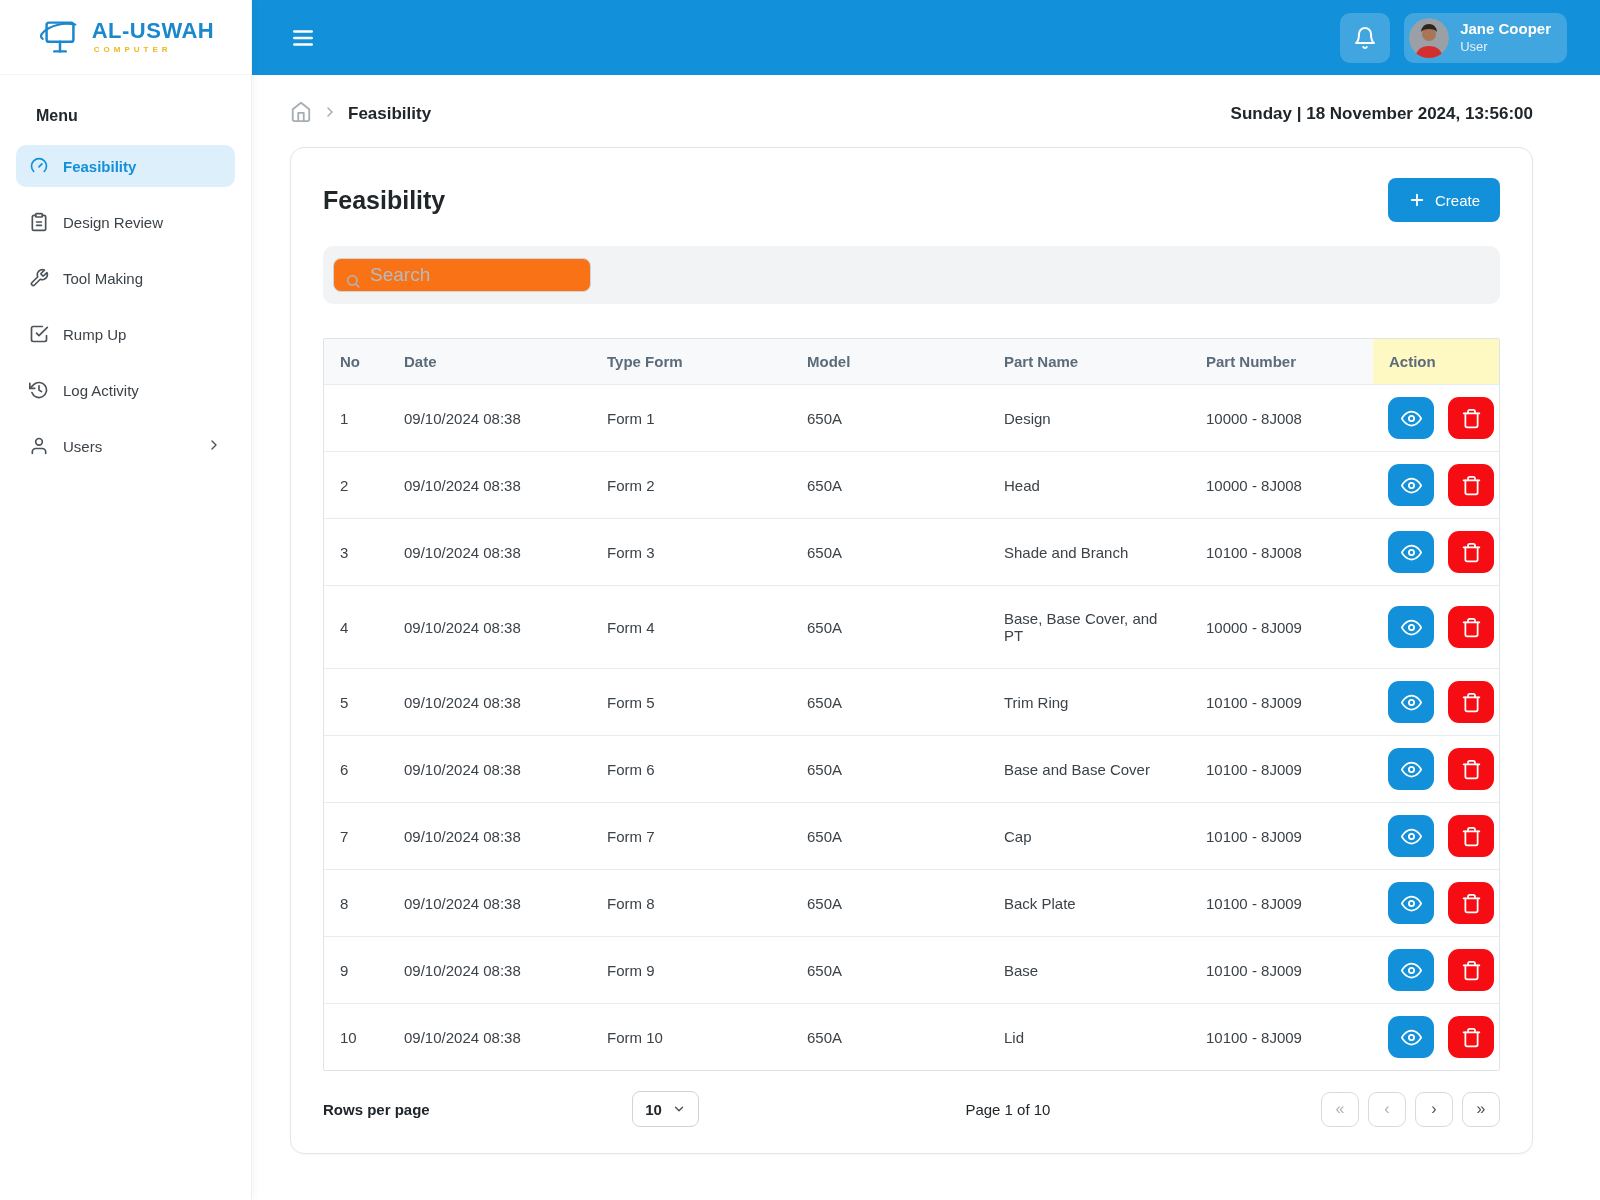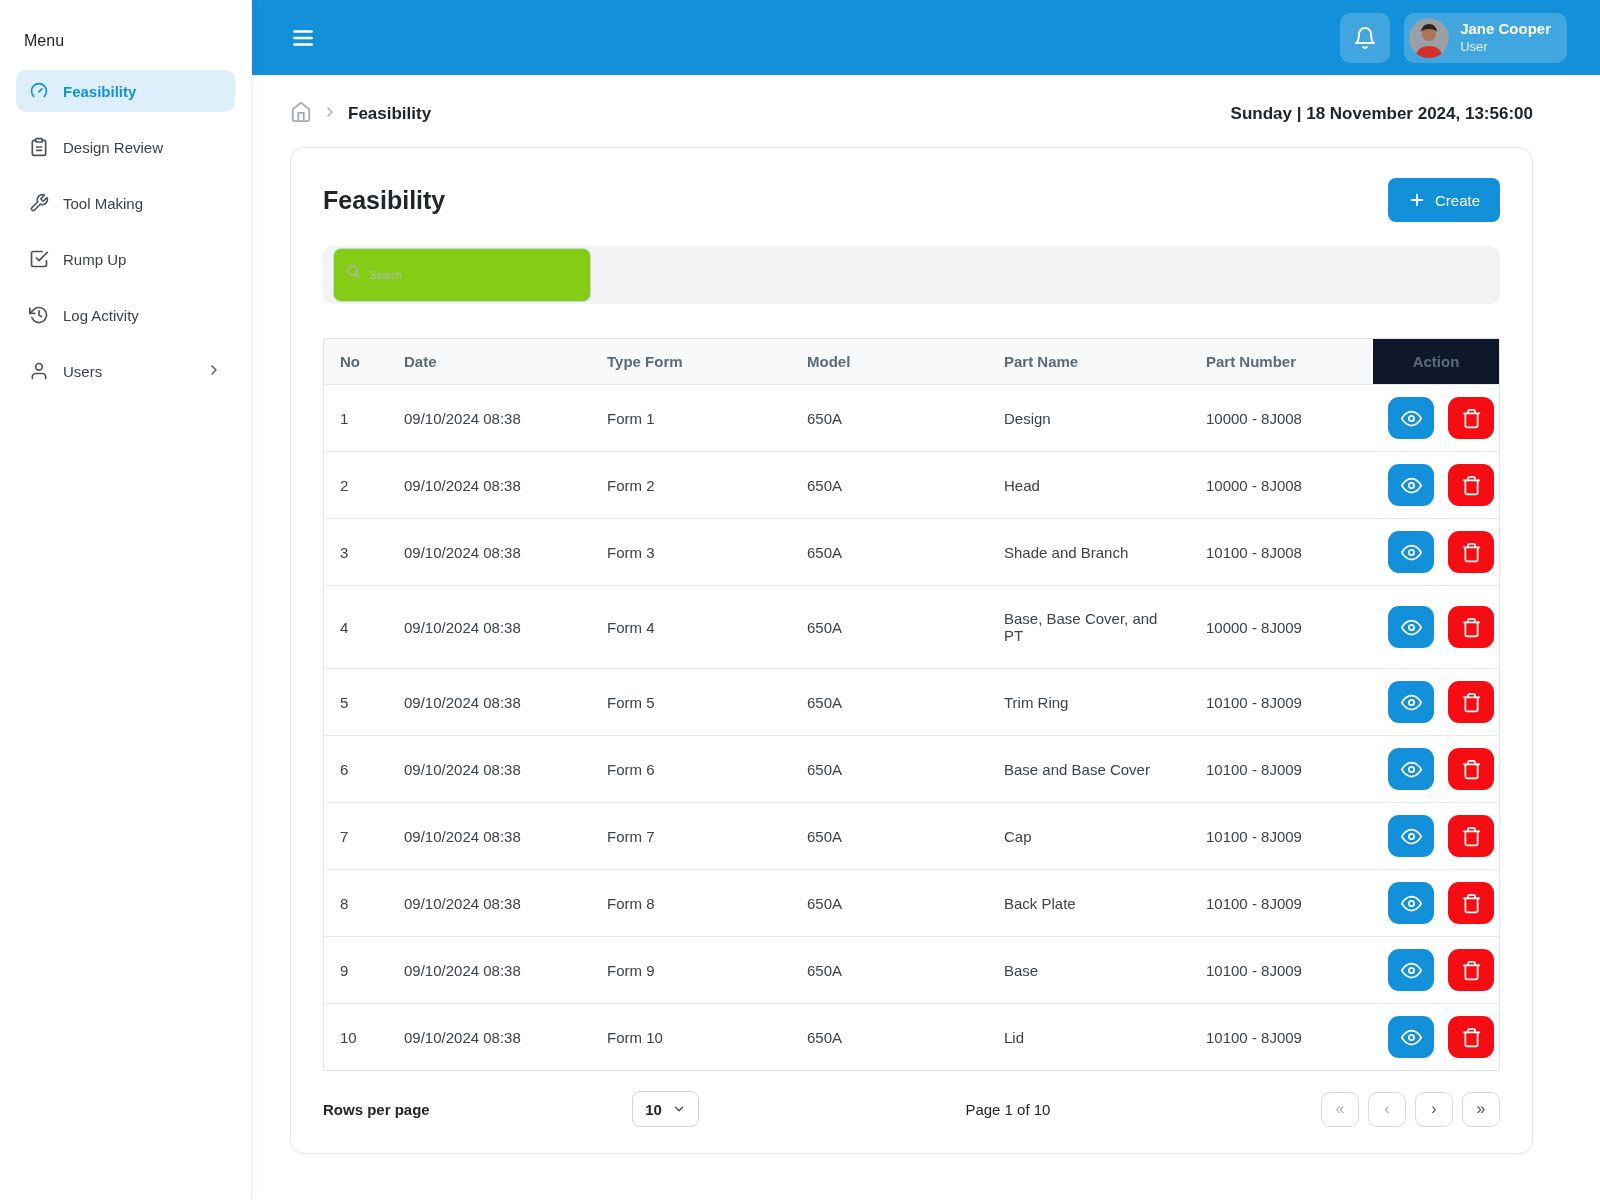--- a/index.html
+++ b/index.html
@@ -6,21 +6,21 @@
   html,body { width:1600px; height:1200px; font-family:"Liberation Sans", sans-serif; background:#fff; overflow:hidden; }
 
   .app { display:grid; grid-template-columns:252px 1fr; grid-template-rows:75px 1fr; width:1600px; height:1200px; }
 
   
   .sidebar { grid-row:1/3; background:#fff; border-right:1px solid #edf0f2; box-shadow:2px 0 8px rgba(0,0,0,.04); z-index:2; }
   .logo-box { height:75px; display:flex; align-items:center; justify-content:center; gap:9px; border-bottom:1px solid #f2f4f6; }
   .brand-text { display:flex; flex-direction:column; line-height:1; }
   .brand-name { color:var(--brand-blue); font-size:22px; font-weight:800; letter-spacing:.5px; }
   .brand-sub { color:var(--brand-yellow); font-size:8px; font-weight:700; letter-spacing:4px; margin-top:4px; margin-left:2px; }
-  .menu-label { margin:32px 24px 20px; font-size:16px; font-weight:400; color:#21262b; }
+  .menu-label { margin:32px 36px 20px; font-size:16px; font-weight:700; color:#21262b; }
   .side-item { display:flex; align-items:center; gap:14px; height:42px; margin:0 16px 14px; padding:0 13px; border-radius:10px; font-size:15px; color:#3b4248; cursor:pointer; }
   .side-item svg { width:20px; height:20px; color:#4b5359; flex:none; }
   .side-item .chev { margin-left:auto; }
   .side-item .chev svg { width:16px; height:16px; }
   .side-item.active { background:#ddeffa; color:var(--primary); font-weight:600; }
   .side-item.active svg { color:var(--primary); }
 
   
   .topbar { background:var(--primary); display:flex; align-items:center; padding:0 36px 0 38px; }
   .hamburger { background:none; border:none; cursor:pointer; color:#fff; display:flex; }
@@ -44,27 +44,27 @@
 
   .card { margin-top:20px; background:#fff; border:1px solid #e2e6ea; border-radius:14px; padding:30px 32px 26px; box-shadow:0 1px 3px rgba(0,0,0,.03); }
   .card-head { display:flex; align-items:center; justify-content:space-between; margin-bottom:24px; }
   .page-title { font-size:25px; font-weight:800; color:#21262b; }
   .create-btn { display:flex; align-items:center; gap:9px; background:var(--primary); color:#fff; border:none; border-radius:8px; height:44px; padding:0 20px; font-size:15px; font-family:inherit; cursor:pointer; }
   .create-btn svg { width:18px; height:18px; }
 
   .filter-bar { background:#f1f3f4; border-radius:10px; padding:6px 10px; height:58px; display:flex; align-items:center; }
   .search-wrap { position:relative; }
   .search-wrap svg { position:absolute; left:12px; top:15px; width:16px; height:16px; color:#adb5bd; }
-  .search-input { width:258px; height:54px; border:1px solid #ced4da; border-radius:8px; padding:0 12px 0 36px; font-size:10px; font-family:inherit; color:#343a40; background:#84cc16; outline:none; }
+  .search-input { width:258px; height:34px; border:1px solid #ced4da; border-radius:8px; padding:0 12px 0 36px; font-size:19px; font-family:inherit; color:#343a40; background:#f97316; outline:none; }
   .search-input::placeholder { color:#b4bbc2; }
 
   .table-wrap { margin-top:34px; border:1px solid #e0e4e8; border-radius:2px; }
   table { width:100%; border-collapse:collapse; font-size:15px; table-layout:fixed; }
   th { background:#f8f9fa; text-align:left; padding:14px 16px; color:#5c6b7a; font-weight:600; }
-  th.action-col { background:#0f172a; text-align:center; }
+  th.action-col { background:#fef9c3; }
   td { padding:24px 16px; color:#3b4248; border-top:1px solid #e9ecef; }
   td.action-cell { text-align:center; padding:12px 10px; white-space:nowrap; }
   col.c-no{width:64px} col.c-date{width:203px} col.c-type{width:200px} col.c-model{width:197px} col.c-part{width:202px} col.c-num{width:183px} col.c-act{width:126px}
   .icon-btn { display:inline-flex; align-items:center; justify-content:center; width:46px; height:42px; border:none; border-radius:11px; cursor:pointer; color:#fff; margin:0 5px; vertical-align:middle; }
   .icon-btn svg { width:21px; height:21px; }
   .view-btn { background:var(--primary); }
   .delete-btn { background:var(--danger); }
 
   .pagination { display:flex; align-items:center; justify-content:space-between; margin-top:20px; font-size:15px; color:#21262b; }
   .rpp-label { font-weight:600; }
@@ -74,20 +74,32 @@
   .pager { display:flex; gap:9px; margin-left:82px; }
   .page-btn { width:38px; height:35px; border:1px solid #d6dbe0; border-radius:9px; background:#fff; color:#495057; font-size:16px; font-family:inherit; cursor:pointer; line-height:1; }
   .page-btn.dim { color:#aab2ba; }
 </style>
 </head>
 <body>
 
 <div class="app">
 
   <aside class="sidebar">
+    <div class="logo-box">
+      <svg width="46" height="42" viewBox="0 0 48 42" fill="none" stroke="#1b87cd" stroke-width="2.6" stroke-linecap="round" stroke-linejoin="round">
+        <rect x="10" y="6" width="28" height="20" rx="2.5"></rect>
+        <line x1="18" y1="36" x2="30" y2="36"></line>
+        <line x1="24" y1="26" x2="24" y2="36"></line>
+        <path d="M6 23 C-2 18, 18 4, 40 8" stroke-width="2.2"></path>
+      </svg>
+      <div class="brand-text">
+        <span class="brand-name">AL-USWAH</span>
+        <span class="brand-sub">COMPUTER</span>
+      </div>
+    </div>
     <div class="menu-label">Menu</div>
     <nav id="sidebar-nav">
         <div class="side-item active">
           <svg viewBox="0 0 24 24" fill="none" stroke="currentColor" stroke-width="2" stroke-linecap="round" stroke-linejoin="round">
             <path d="M5.6 18.5a9 9 0 1 1 12.8 0"></path>
             <path d="M12 13l3.5-3.5"></path>
           </svg>
           <span>Feasibility</span>
         </div>
         <div class="side-item">

